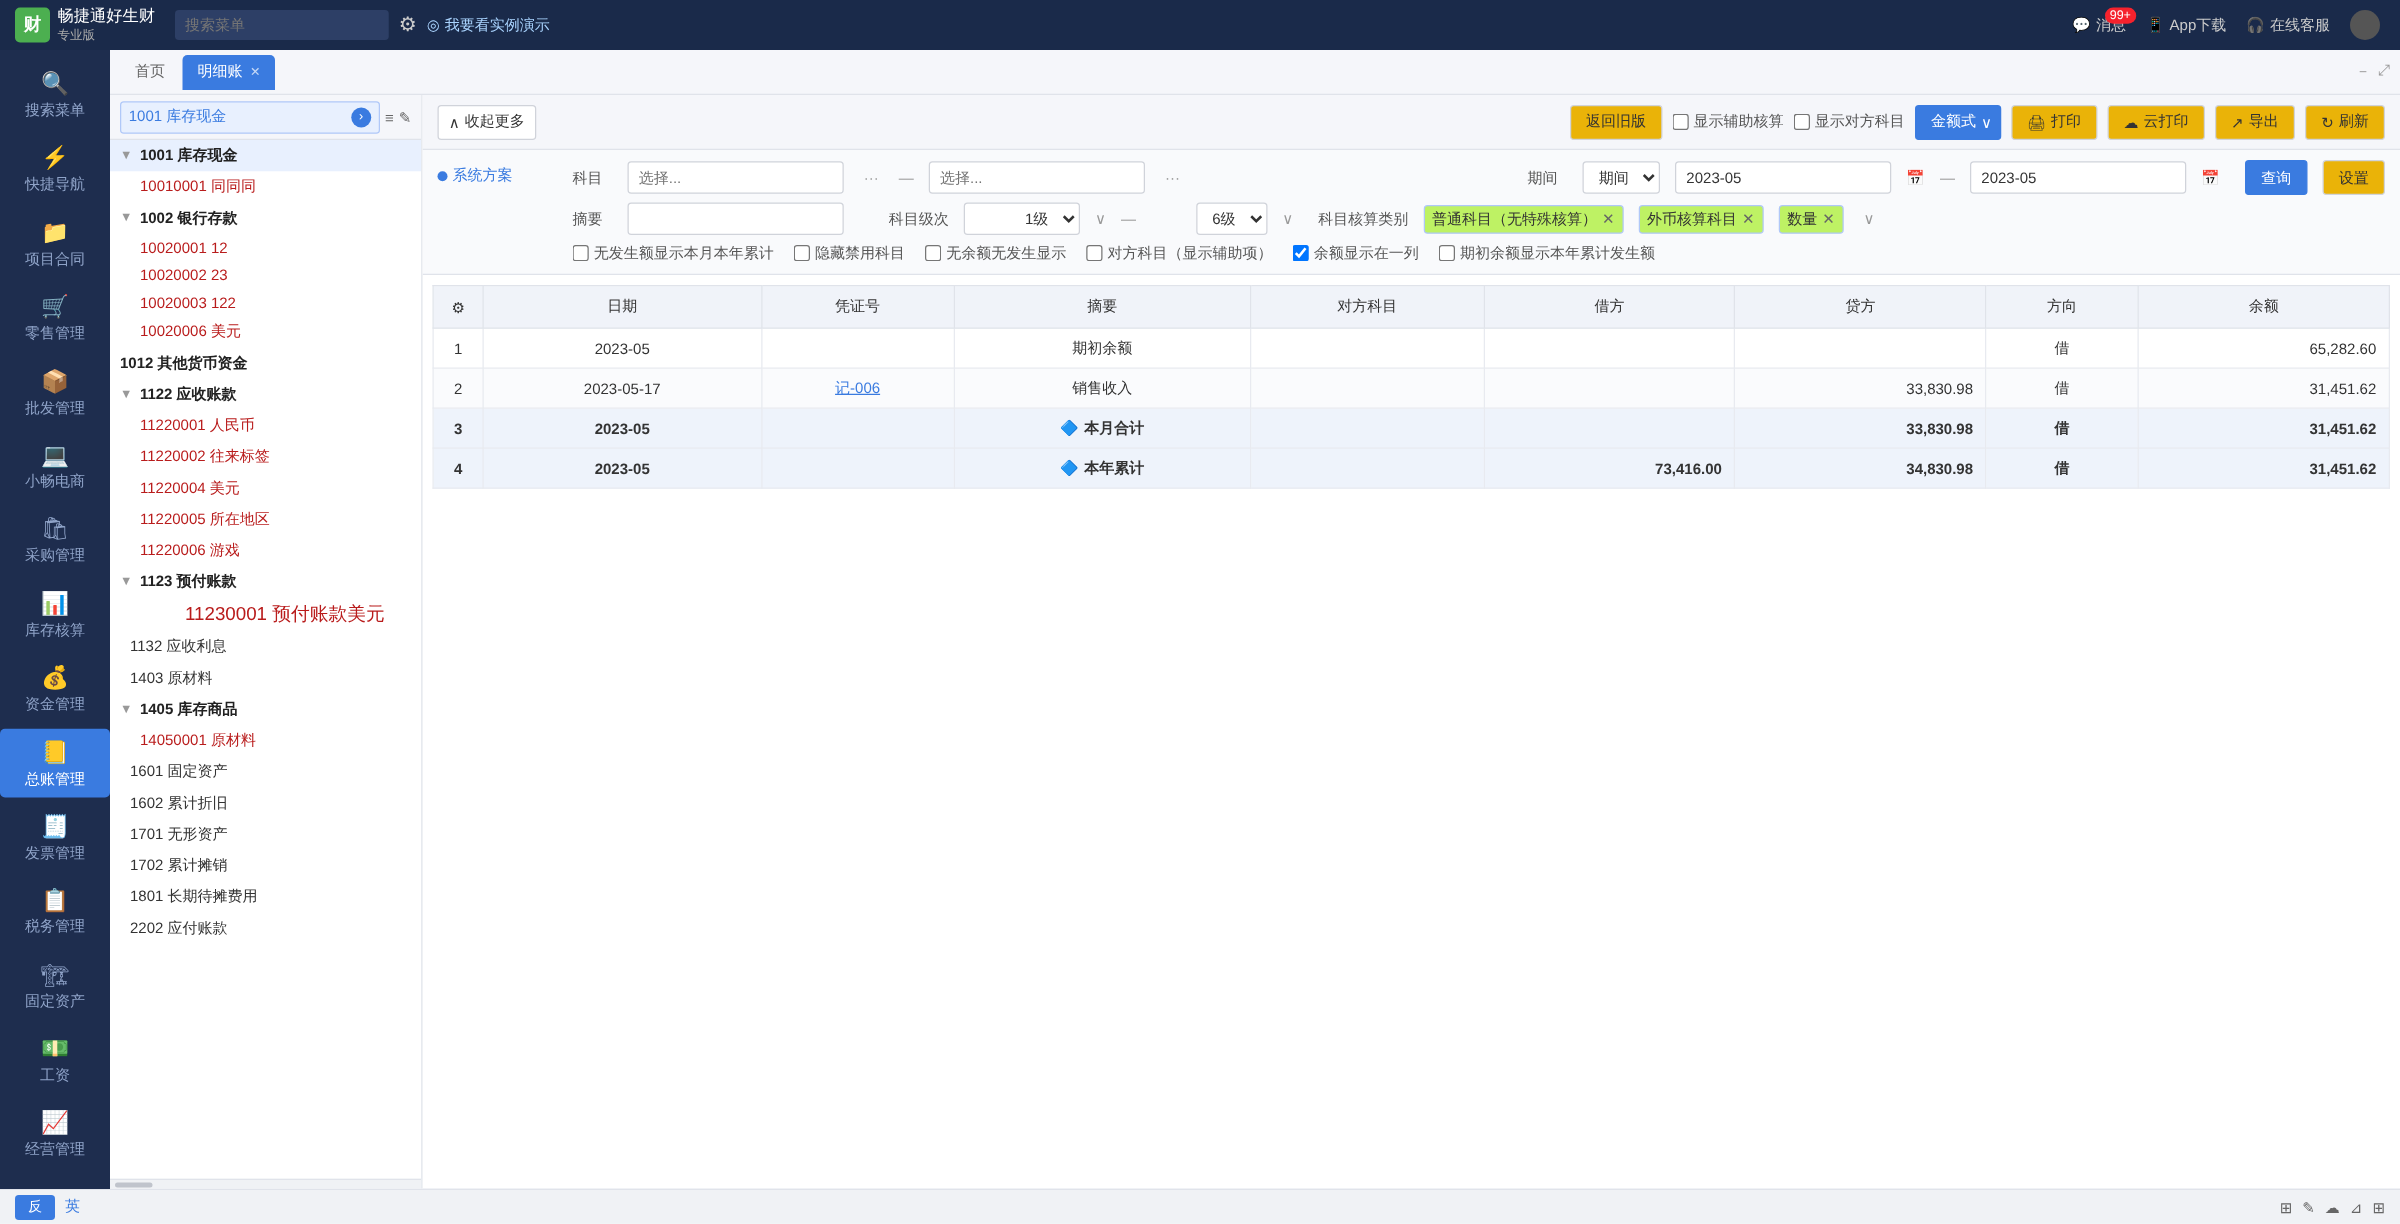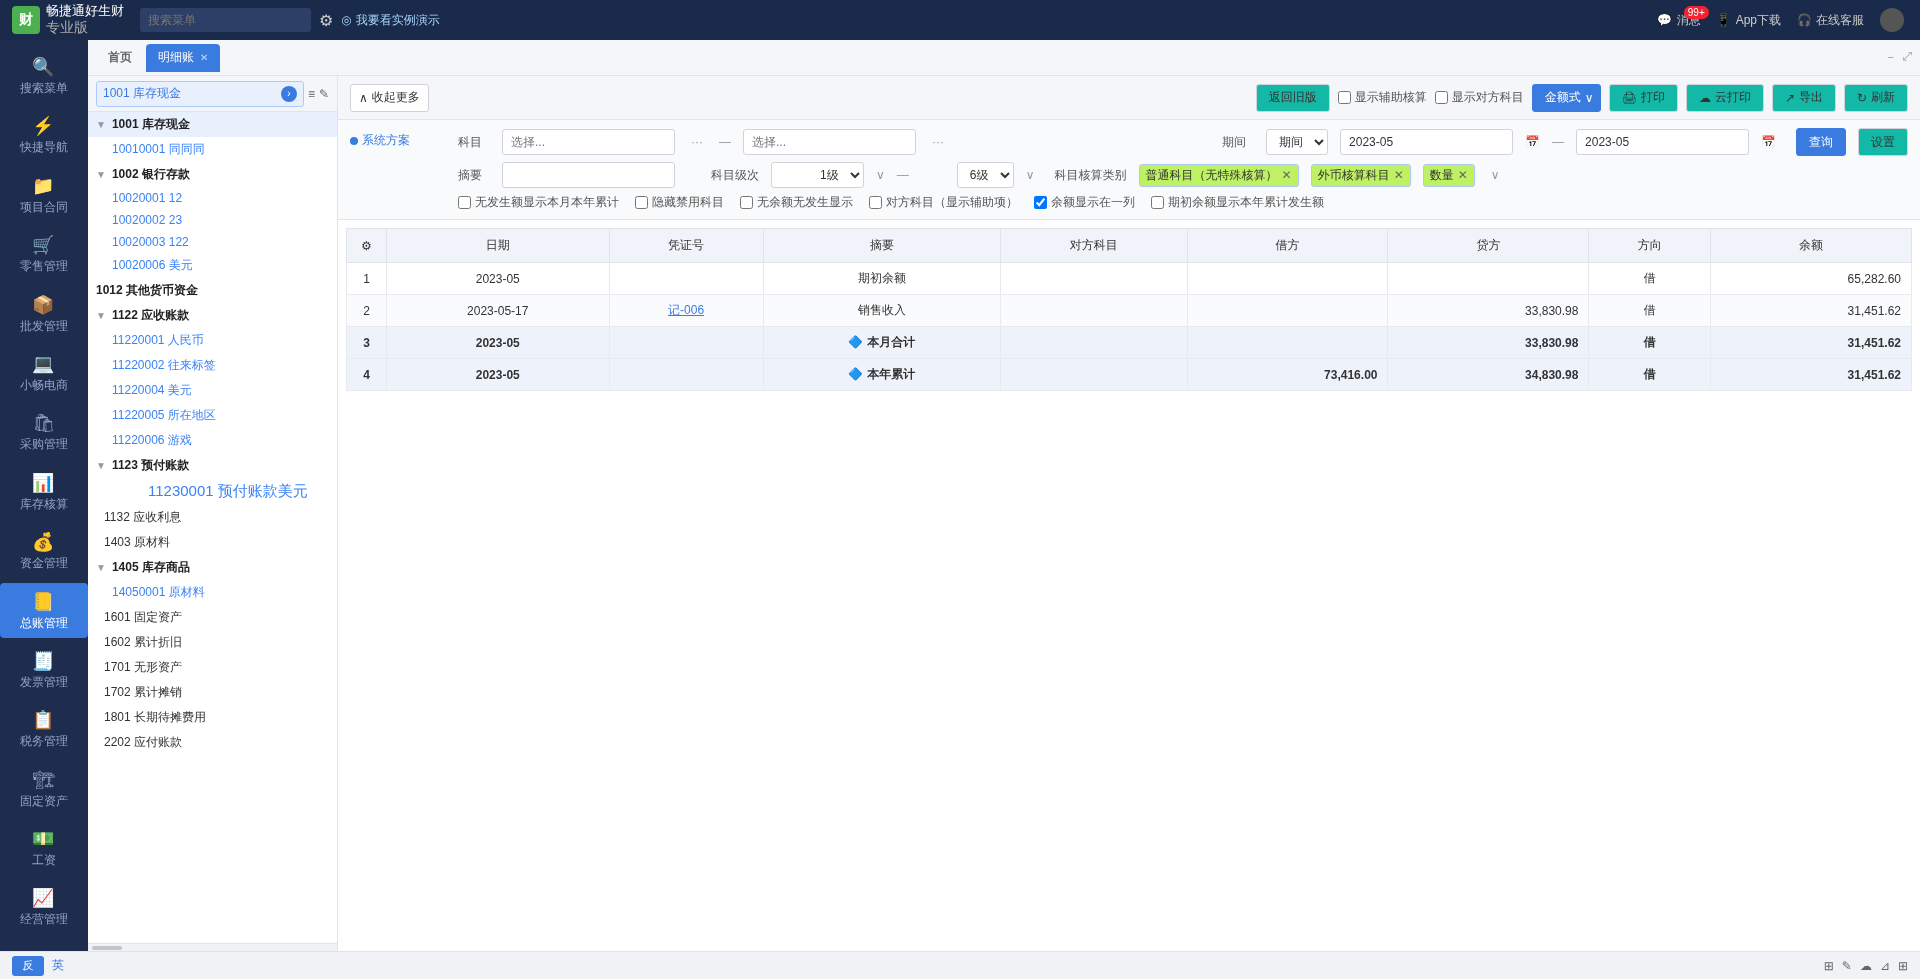--- a/index.html
+++ b/index.html
@@ -3,21 +3,21 @@
   <meta charset="utf-8">
   <style>
     * { box-sizing: border-box; margin: 0; padding: 0; font-family: 'Microsoft YaHei', 'PingFang SC', sans-serif; font-size: 12px; }
     body { background: #f0f2f5; height: 979px; overflow: hidden; display: flex; flex-direction: column; }
 
     
     .topbar { height: 40px; background: #1a2a4a; display: flex; align-items: center; padding: 0 12px; gap: 8px; color: #fff; flex-shrink: 0; }
     .topbar-logo { display: flex; align-items: center; gap: 6px; min-width: 120px; }
     .topbar-logo-icon { width: 28px; height: 28px; background: #4CAF50; border-radius: 4px; display: flex; align-items: center; justify-content: center; font-size: 14px; font-weight: bold; color: #fff; }
     .topbar-logo-text { font-size: 13px; color: #fff; line-height: 1.2; }
-    .topbar-logo-sub { font-size: 14px; color: #aaa; }
+    .topbar-logo-sub { font-size: 10px; color: #aaa; }
     .topbar-search { flex: 0 0 160px; background: #2d3f66; border: none; border-radius: 3px; height: 24px; padding: 0 8px; color: #fff; font-size: 12px; }
     .topbar-settings { color: #ccc; cursor: pointer; font-size: 16px; }
     .topbar-demo { display: flex; align-items: center; gap: 4px; color: #aad4ff; cursor: pointer; font-size: 12px; }
     .topbar-spacer { flex: 1; }
     .topbar-actions { display: flex; align-items: center; gap: 16px; }
     .topbar-action { display: flex; align-items: center; gap: 4px; color: #ccc; cursor: pointer; font-size: 12px; position: relative; }
     .badge { background: #f5222d; color: #fff; border-radius: 8px; padding: 1px 4px; font-size: 10px; position: absolute; top: -6px; right: -8px; }
     .topbar-avatar { width: 24px; height: 24px; background: #555; border-radius: 50%; }
     .topbar-username { color: #ccc; font-size: 12px; }
 
@@ -32,37 +32,37 @@
     .sidebar-item-label { text-align: center; line-height: 1.2; }
 
     
     .content-area { flex: 1; display: flex; flex-direction: column; overflow: hidden; }
 
     
     .tabbar { height: 36px; background: #f5f6fa; border-bottom: 1px solid #e0e3ea; display: flex; align-items: center; padding: 0 8px; gap: 2px; flex-shrink: 0; }
     .tab { height: 28px; padding: 0 12px; display: flex; align-items: center; gap: 6px; cursor: pointer; border-radius: 4px 4px 0 0; font-size: 12px; color: #666; background: transparent; }
     .tab.active { background: #3a7be0; color: #fff; }
     .tab-close { font-size: 10px; cursor: pointer; opacity: 0.7; }
-    .tab-home { color: #666; font-weight: bold; }
+    .tab-home { color: #666; }
 
     
     .page-content { flex: 1; display: flex; overflow: hidden; background: #fff; }
 
     
     .accounts-panel { width: 250px; border-right: 1px solid #e0e3ea; display: flex; flex-direction: column; overflow: hidden; flex-shrink: 0; }
     .accounts-header { height: 36px; display: flex; align-items: center; padding: 0 8px; background: #f5f6fa; border-bottom: 1px solid #e0e3ea; gap: 4px; }
     .accounts-header-icons { display: flex; gap: 4px; color: #666; cursor: pointer; }
     .accounts-list { flex: 1; overflow-y: auto; }
     .account-item { padding: 4px 8px 4px 16px; cursor: pointer; color: #333; display: flex; align-items: center; gap: 4px; }
     .account-item.selected { background: #e8f0fe; color: #3a7be0; font-weight: bold; }
     .account-item.parent { padding-left: 8px; font-weight: bold; color: #222; }
-    .account-item.sub { padding-left: 24px; font-size: 12px; color: #3b82f6; }
+    .account-item.sub { padding-left: 24px; font-size: 12px; color: #b91c1c; }
     .account-expand { font-size: 10px; color: #999; margin-right: 2px; }
     .toolbar { height: 44px; background: #f5f6fa; border-bottom: 1px solid #e0e3ea; display: flex; align-items: center; padding: 0 12px; gap: 8px; flex-shrink: 0; }
-    .btn { height: 28px; padding: 0 12px; border: 1px solid #d0d3da; border-radius: 3px; background: #14b8a6; cursor: pointer; font-size: 12px; color: #333; display: flex; align-items: center; gap: 4px; }
+    .btn { height: 28px; padding: 0 12px; border: 1px solid #d0d3da; border-radius: 3px; background: #eab308; cursor: pointer; font-size: 12px; color: #333; display: flex; align-items: center; gap: 4px; }
     .btn-primary { background: #3a7be0; color: #fff; border-color: #3a7be0; }
     .btn-dropdown { padding-right: 6px; }
     .toolbar-spacer { flex: 1; }
     .toolbar-checkbox { display: flex; align-items: center; gap: 4px; color: #555; cursor: pointer; }
     .toolbar-checkbox input { cursor: pointer; }
 
     
     .filter-area { background: #f9fafc; border-bottom: 1px solid #e0e3ea; padding: 8px 12px; flex-shrink: 0; }
     .filter-row { display: flex; align-items: center; gap: 12px; margin-bottom: 6px; }
     .filter-row:last-child { margin-bottom: 0; }

